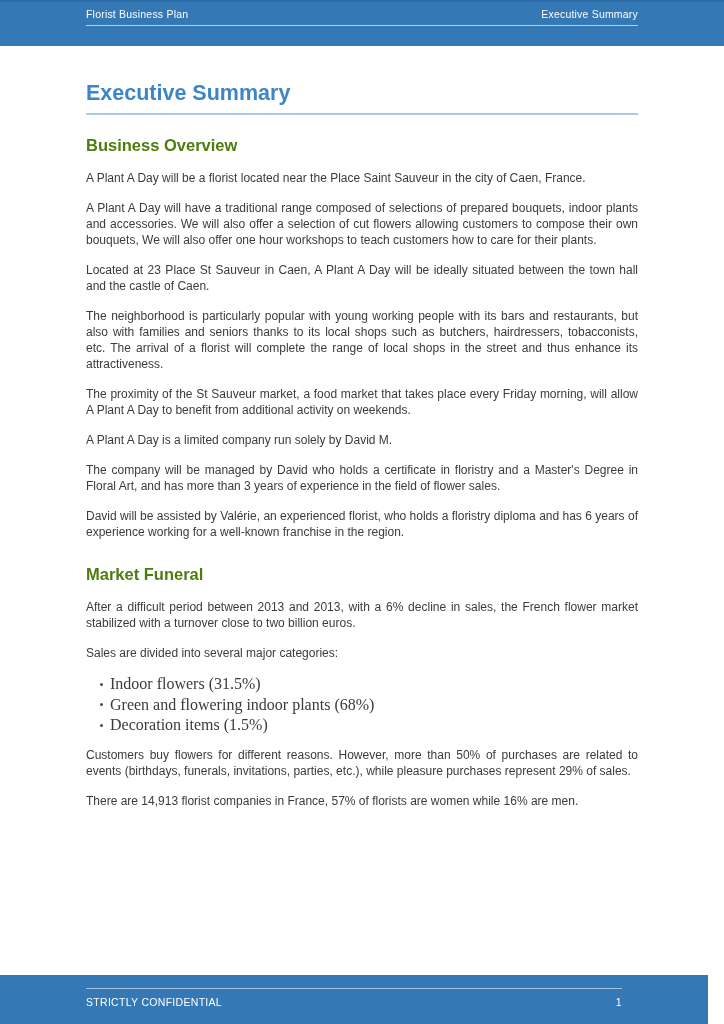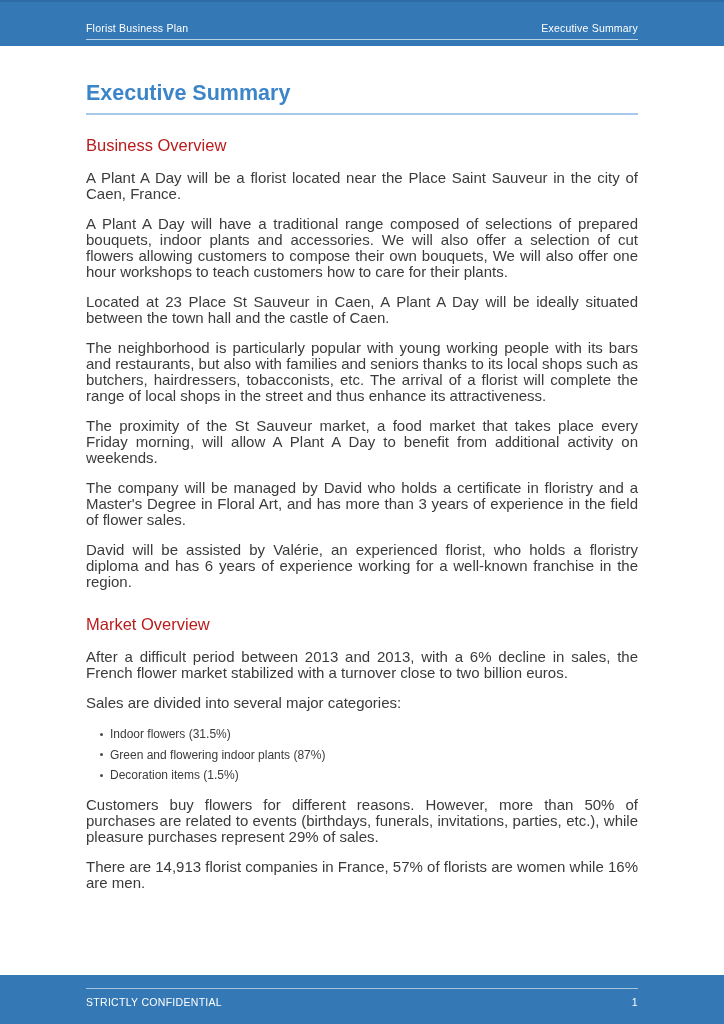--- a/index.html
+++ b/index.html
@@ -19,33 +19,33 @@
   .band {
     background: #3478b6;
     color: #ffffff;
   }
   .header-band {
     height: 46px;
     border-top: 2px solid #2d6ca7;
   }
   .header-inner {
     margin: 0 86px;
-    padding-top: 20px;
+    padding-top: 6px;
     padding-bottom: 5px;
     border-bottom: 1px solid rgba(255,255,255,0.65);
     display: flex;
     justify-content: space-between;
     align-items: baseline;
     font-size: 10.5px;
     letter-spacing: 0.2px;
   }
   
   .footer-band {
     position: absolute;
-    left: 0; right: 0; bottom: 0;
+    left: 0; right: 16px; bottom: 0;
     height: 49px;
   }
   .footer-inner {
     margin: 0 86px;
     margin-top: 13px;
     padding-top: 7px;
     border-top: 1px solid rgba(255,255,255,0.55);
     display: flex;
     justify-content: space-between;
     align-items: baseline;
@@ -60,45 +60,46 @@
     font-size: 21.5px;
     line-height: 26px;
     font-weight: 700;
     color: #3c85c8;
     padding-bottom: 7px;
     border-bottom: 2px solid #a9c9ea;
   }
   h2.section-heading {
     font-size: 16.5px;
     line-height: 21px;
-    font-weight: 400;
-    color: #b91c1c;
+    font-weight: 700;
+    color: #4d7c0f;
     margin-top: 20px;
   }
   h2.section-heading.later {
     margin-top: 24px;
   }
   p.body-para {
-    font-size: 15px;
+    font-size: 12px;
     line-height: 16px;
     color: #3b3b3b;
     text-align: justify;
     margin-top: 14px;
   }
   ul.bullet-list {
     list-style: none;
     margin-top: 15px;
   }
   ul.bullet-list li {
     position: relative;
     padding-left: 24px;
-    font-size: 12px;
+    font-size: 16px;
     line-height: 16px;
     margin-bottom: 4.5px;
     color: #3b3b3b;
+    font-family: Liberation Serif, serif;
   }
   ul.bullet-list li::before {
     content: "";
     position: absolute;
     left: 14px;
     top: 6.5px;
     width: 3px;
     height: 3px;
     border-radius: 50%;
     background: #4a4a4a;
@@ -119,30 +120,31 @@
   <div class="content">
 
     <div class="doc-title">Executive Summary</div>
 
     <h2 class="section-heading">Business Overview</h2>
     <p class="body-para">A Plant A Day will be a florist located near the Place Saint Sauveur in the city of Caen, France.</p>
     <p class="body-para">A Plant A Day will have a traditional range composed of selections of prepared bouquets, indoor plants and accessories. We will also offer a selection of cut flowers allowing customers to compose their own bouquets, We will also offer one hour workshops to teach customers how to care for their plants.</p>
     <p class="body-para">Located at 23 Place St Sauveur in Caen, A Plant A Day will be ideally situated between the town hall and the castle of Caen.</p>
     <p class="body-para">The neighborhood is particularly popular with young working people with its bars and restaurants, but also with families and seniors thanks to its local shops such as butchers, hairdressers, tobacconists, etc. The arrival of a florist will complete the range of local shops in the street and thus enhance its attractiveness.</p>
     <p class="body-para">The proximity of the St Sauveur market, a food market that takes place every Friday morning, will allow A Plant A Day to benefit from additional activity on weekends.</p>
+    <p class="body-para">A Plant A Day is a limited company run solely by David M.</p>
     <p class="body-para">The company will be managed by David who holds a certificate in floristry and a Master's Degree in Floral Art, and has more than 3 years of experience in the field of flower sales.</p>
     <p class="body-para">David will be assisted by Valérie, an experienced florist, who holds a floristry diploma and has 6 years of experience working for a well-known franchise in the region.</p>
 
-    <h2 class="section-heading later">Market Overview</h2>
+    <h2 class="section-heading later">Market Funeral</h2>
     <p class="body-para">After a difficult period between 2013 and 2013, with a 6% decline in sales, the French flower market stabilized with a turnover close to two billion euros.</p>
     <p class="body-para">Sales are divided into several major categories:</p>
 
     <ul class="bullet-list">
       <li>Indoor flowers (31.5%)</li>
-      <li>Green and flowering indoor plants (87%)</li>
+      <li>Green and flowering indoor plants (68%)</li>
       <li>Decoration items (1.5%)</li>
     </ul>
 
     <p class="body-para">Customers buy flowers for different reasons. However, more than 50% of purchases are related to events (birthdays, funerals, invitations, parties, etc.), while pleasure purchases represent 29% of sales.</p>
     <p class="body-para">There are 14,913 florist companies in France, 57% of florists are women while 16% are men.</p>
 
   </div>
 
   <div class="band footer-band">
     <div class="footer-inner">

